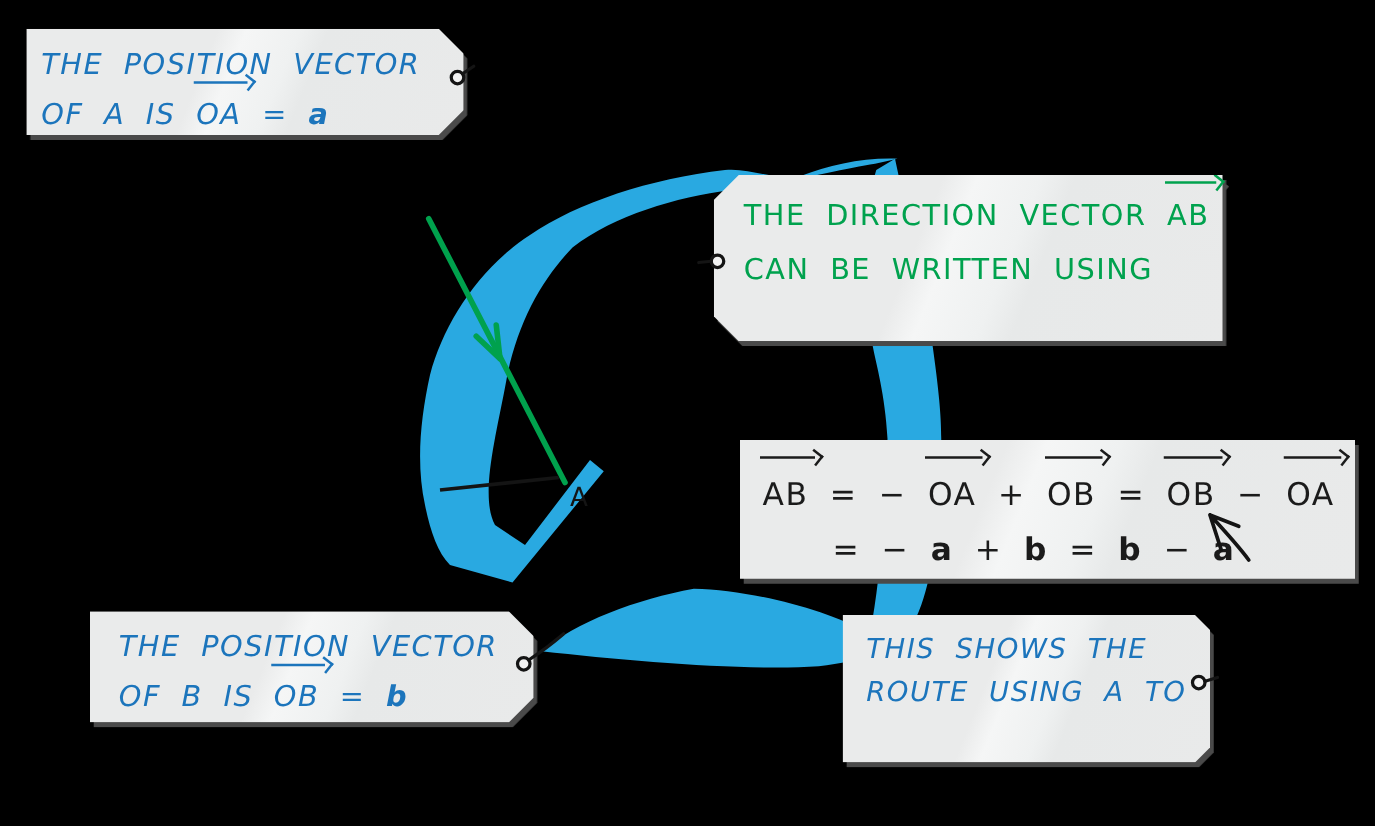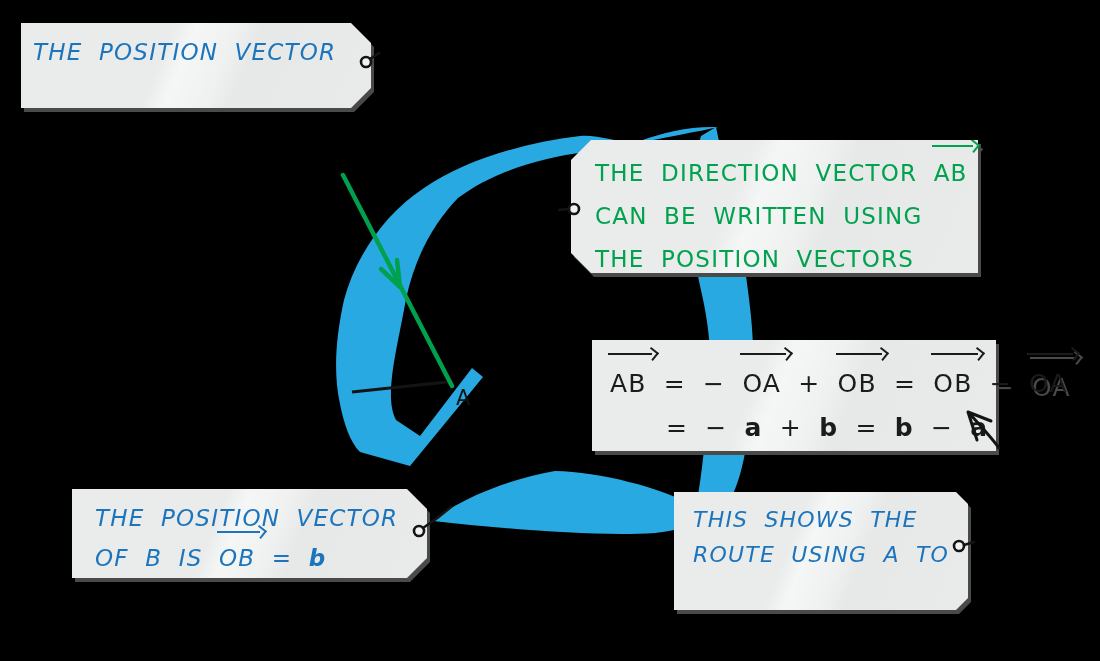--- a/index.html
+++ b/index.html
@@ -20,21 +20,21 @@
   .vec::before{content:'';position:absolute;left:-2px;right:-5px;top:-7px;height:2.4px;background:currentColor;}
   .vec::after{content:'';position:absolute;right:-10px;top:-11px;width:8px;height:8px;
      border-top:2.4px solid currentColor;border-right:2.4px solid currentColor;transform:rotate(38deg);}
   
   #box-a{left:21px;top:23px;width:350px;height:85px;}
   #box-a .callout-inner{clip-path:polygon(0 0,330px 0,350px 20px,350px 65px,330px 85px,0 85px);
      padding:9px 0 0 12px;box-sizing:border-box;font-size:23px;line-height:40px;}
   #box-green{left:571px;top:140px;width:407px;height:133px;}
   #box-green .callout-inner{clip-path:polygon(20px 0,439px 0,439px 133px,20px 133px,0 113px,0 20px);
      padding:12px 0 0 24px;box-sizing:border-box;font-size:23px;line-height:43px;}
-  #box-formula{left:592px;top:340px;width:404px;height:111px;}
+  #box-formula{left:592px;top:352px;width:492px;height:111px;}
   #box-formula .callout-inner{padding:22px 0 0 18px;box-sizing:border-box;font-size:25px;line-height:44px;
      letter-spacing:.5px;word-spacing:2px;}
   #box-formula .l2{padding-left:56px;}
   #box-formula .vec::before{top:-9px;}
   #box-formula .vec::after{top:-13px;}
   #box-b{left:72px;top:489px;width:355px;height:89px;}
   #box-b .callout-inner{clip-path:polygon(0 0,335px 0,355px 20px,355px 69px,335px 89px,0 89px);
      padding:9px 0 0 23px;box-sizing:border-box;font-size:23px;line-height:40px;}
   #box-route{left:674px;top:492px;width:294px;height:118px;}
   #box-route .callout-inner{clip-path:polygon(0 0,282px 0,298px 16px,298px 102px,282px 118px,0 118px);
@@ -80,28 +80,28 @@
     </g>
 
     <path d="M352,392 L447,382" stroke-width="3" fill="none" stroke="#141414"></path>
 
     <text class="pt-label" x="456" y="405" fill="#141414">A</text>
   </svg>
 
   <div class="callout" id="box-a">
     <div class="callout-inner">
       <div class="co-line blue"><span>THE POSITION VECTOR</span></div>
+      <div class="co-line blue"><span>OF A IS </span><span class="vec">OA</span><span> = </span><span class="b">a</span></div>
     </div>
   </div>
 
   <div class="callout" id="box-green">
     <div class="callout-inner">
       <div class="co-line green"><span>THE DIRECTION VECTOR </span><span class="vec">AB</span></div>
       <div class="co-line green"><span>CAN BE WRITTEN USING</span></div>
-      <div class="co-line green"><span>THE POSITION VECTORS</span></div>
     </div>
   </div>
 
   <div class="callout" id="box-formula">
     <div class="callout-inner">
       <div class="co-line dark"><span class="vec">AB</span><span> = − </span><span class="vec">OA</span><span> + </span><span class="vec">OB</span><span> = </span><span class="vec">OB</span><span> − </span><span class="vec">OA</span></div>
       <div class="co-line dark l2"><span>= − </span><span class="b">a</span><span> + </span><span class="b">b</span><span> = </span><span class="b">b</span><span> − </span><span class="b">a</span></div>
     </div>
   </div>
 

